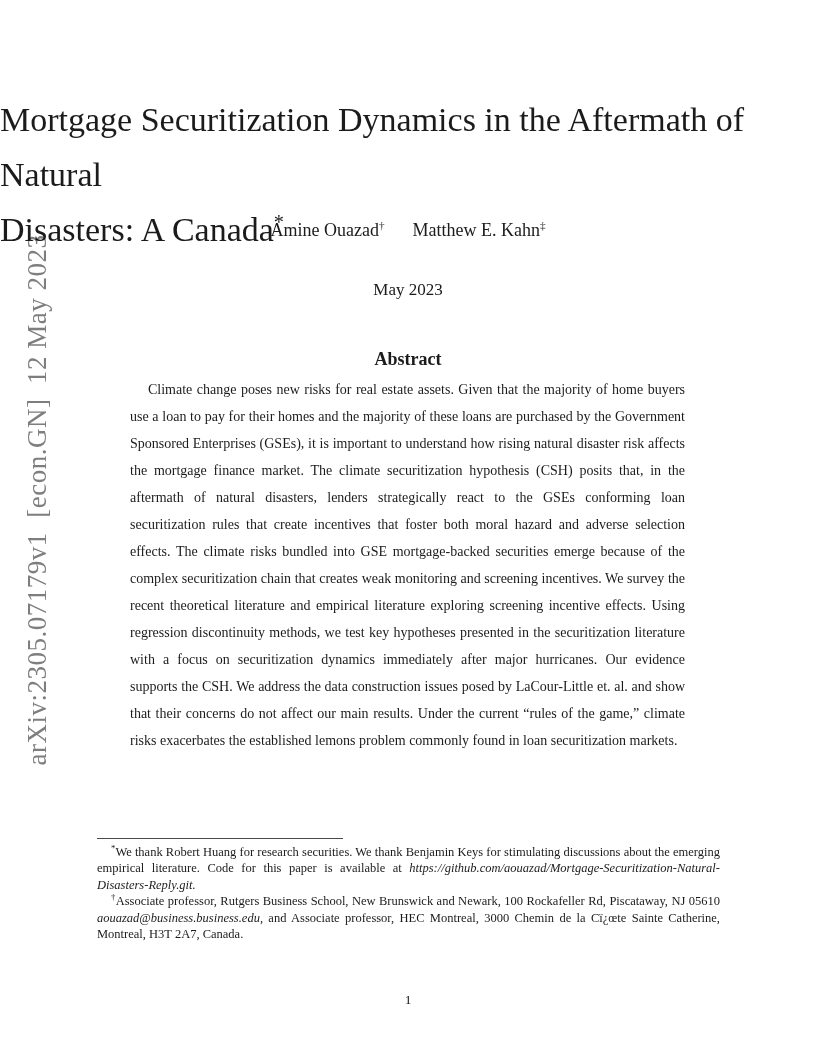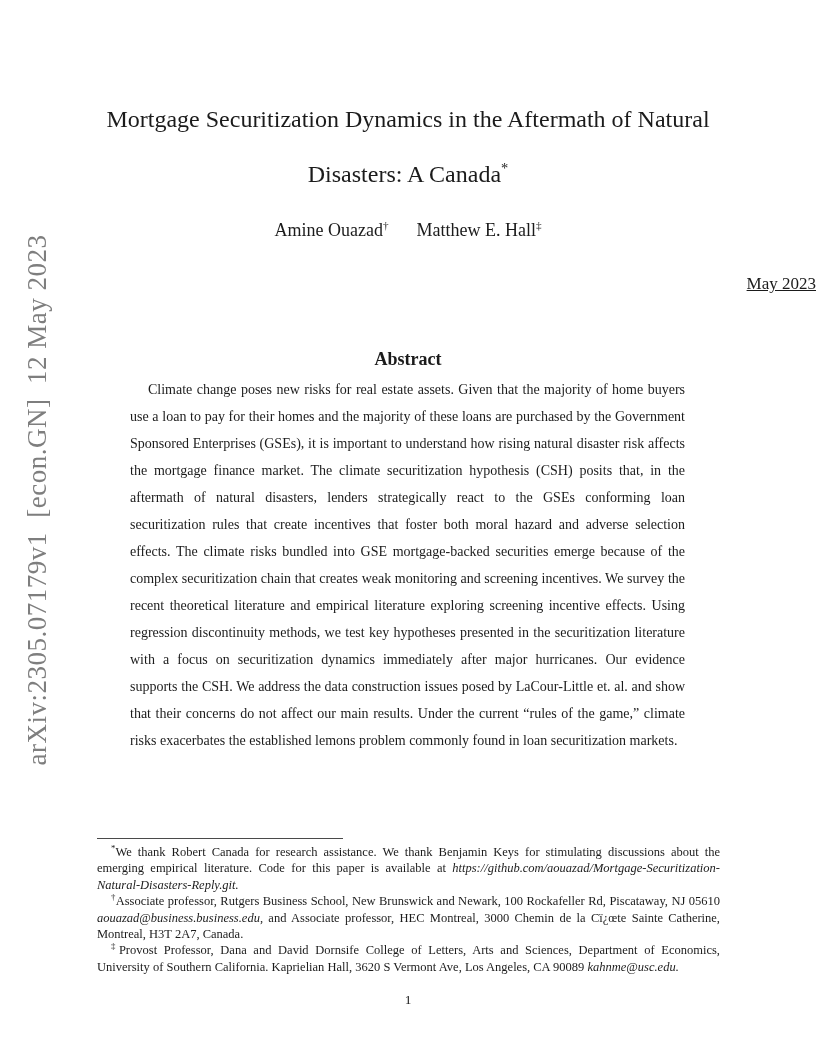--- a/index.html
+++ b/index.html
@@ -28,49 +28,48 @@
     letter-spacing: 0.5px;
     color: #7e7e7e;
   }
 
   .title {
     position: absolute;
     top: 92px;
     left: 0;
     width: 100%;
     margin: 0;
-    text-align: center;
+    text-align: left;
     font-weight: normal;
-    font-size: 24px;
+    font-size: 34px;
     line-height: 55px;
   }
   .title sup {
     font-size: 60%;
     line-height: 0;
   }
 
   .authors {
     position: absolute;
     top: 220px;
     left: 0;
     width: 100%;
     text-align: center;
     font-size: 18px;
   }
   .author { margin: 0 14px; }
   .author sup { font-size: 62%; line-height: 0; }
 
   .date {
     position: absolute;
-    top: 274px;
+    top: 280px;
     left: 0;
     width: 100%;
-    text-align: right;
+    text-align: center;
     font-size: 17px;
-    text-decoration: underline;
   }
 
   .abstract-heading {
     position: absolute;
     top: 349px;
     left: 0;
     width: 100%;
     text-align: center;
     font-size: 18px;
     font-weight: bold;
@@ -129,33 +128,32 @@
 </style>
 </head>
 <body>
 
 <div class="page">
 
   <div class="arxiv-watermark">arXiv:2305.07179v1  [econ.GN]  12 May 2023</div>
 
   <h1 class="title"><span>Mortgage Securitization Dynamics in the Aftermath of Natural</span><br><span>Disasters: A Canada</span><sup>*</sup></h1>
 
-  <div class="authors"><span class="author"><span>Amine Ouazad</span><sup>†</sup></span><span class="author"><span>Matthew E. Hall</span><sup>‡</sup></span></div>
+  <div class="authors"><span class="author"><span>Amine Ouazad</span><sup>†</sup></span><span class="author"><span>Matthew E. Kahn</span><sup>‡</sup></span></div>
 
   <div class="date">May 2023</div>
 
   <div class="abstract-heading">Abstract</div>
 
   <p class="abstract-body">Climate change poses new risks for real estate assets. Given that the majority of home buyers use a loan to pay for their homes and the majority of these loans are purchased by the Government Sponsored Enterprises (GSEs), it is important to understand how rising natural disaster risk affects the mortgage finance market. The climate securitization hypothesis (CSH) posits that, in the aftermath of natural disasters, lenders strategically react to the GSEs conforming loan securitization rules that create incentives that foster both moral hazard and adverse selection effects. The climate risks bundled into GSE mortgage-backed securities emerge because of the complex securitization chain that creates weak monitoring and screening incentives. We survey the recent theoretical literature and empirical literature exploring screening incentive effects. Using regression discontinuity methods, we test key hypotheses presented in the securitization literature with a focus on securitization dynamics immediately after major hurricanes. Our evidence supports the CSH. We address the data construction issues posed by LaCour-Little et. al. and show that their concerns do not affect our main results. Under the current “rules of the game,” climate risks exacerbates the established lemons problem commonly found in loan securitization markets.</p>
 
   <hr class="footnote-rule">
 
   <div class="footnotes">
-    <p class="footnote"><sup class="fn-marker">*</sup><span>We thank Robert Canada for research assistance. We thank Benjamin Keys for stimulating discussions about the emerging empirical literature. Code for this paper is available at </span><em>https://github.com/aouazad/Mortgage-Securitization-Natural-Disasters-Reply.git.</em></p>
+    <p class="footnote"><sup class="fn-marker">*</sup><span>We thank Robert Huang for research securities. We thank Benjamin Keys for stimulating discussions about the emerging empirical literature. Code for this paper is available at </span><em>https://github.com/aouazad/Mortgage-Securitization-Natural-Disasters-Reply.git.</em></p>
 
     <p class="footnote"><sup class="fn-marker">†</sup><span>Associate professor, Rutgers Business School, New Brunswick and Newark, 100 Rockafeller Rd, Piscataway, NJ 05610 </span><em>aouazad@business.business.edu</em><span>, and Associate professor, HEC Montreal, 3000 Chemin de la Cï¿œte Sainte Catherine, Montreal, H3T 2A7, Canada.</span></p>
 
-    <p class="footnote"><sup class="fn-marker">‡</sup><span>Provost Professor, Dana and David Dornsife College of Letters, Arts and Sciences, Department of Economics, University of Southern California. Kaprielian Hall, 3620 S Vermont Ave, Los Angeles, CA 90089 </span><em>kahnme@usc.edu.</em></p>
   </div>
 
   <div class="page-number">1</div>
 
 </div>
 
 </body></html>

